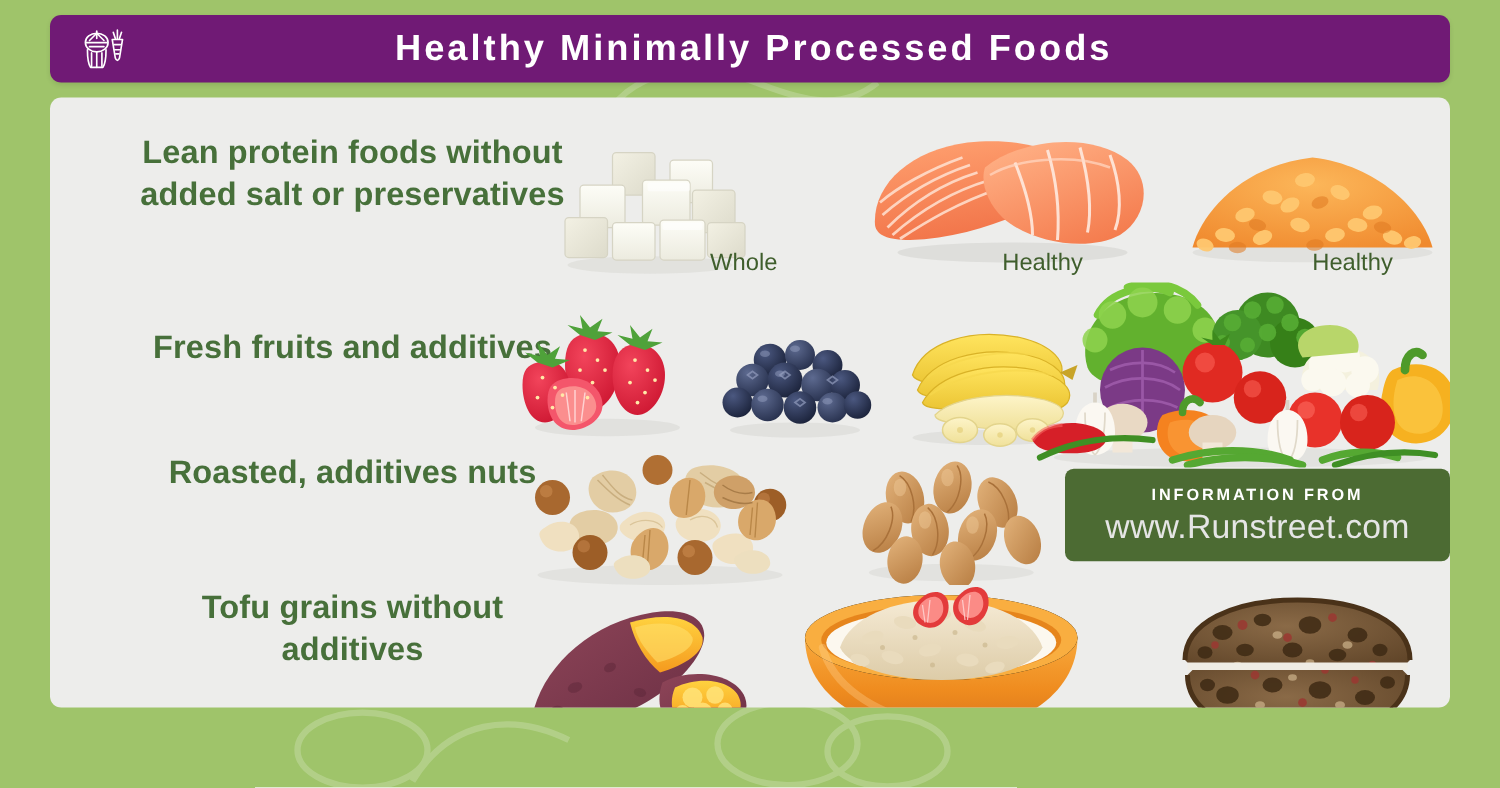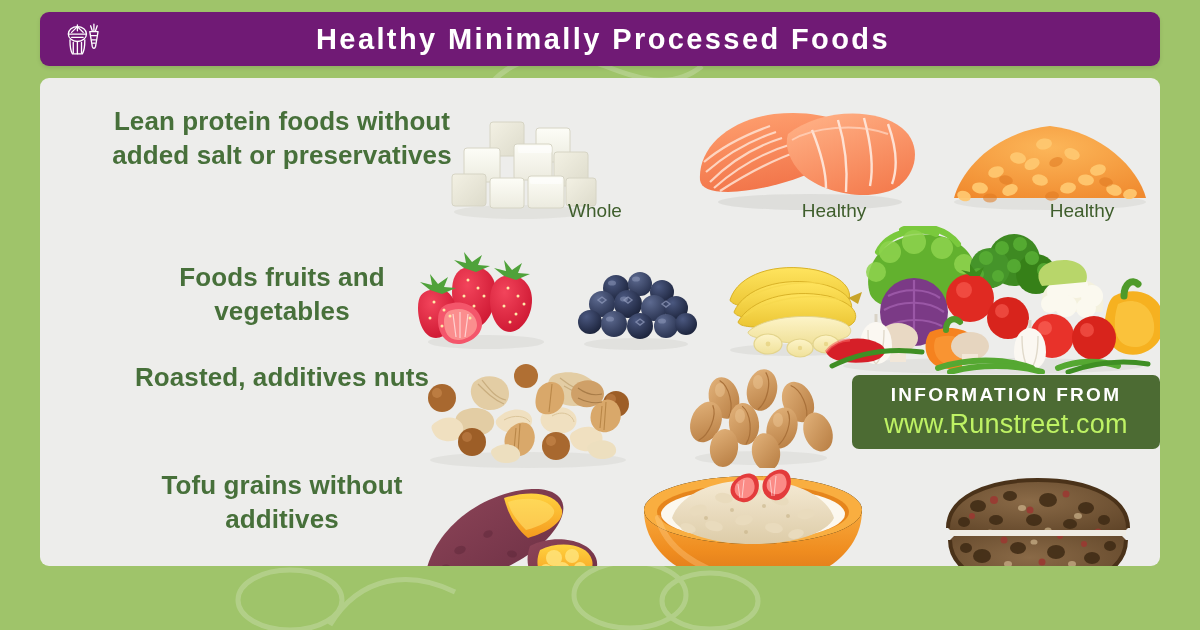--- a/index.html
+++ b/index.html
@@ -73,27 +73,27 @@
     position: absolute;
     left: 812px; top: 297px;
     width: 308px; height: 74px;
     background: #4c6b33;
     border-radius: 7px;
     display: flex; flex-direction: column;
     align-items: center; justify-content: center;
   }
   #info-kicker {
     color: #ffffff;
-    font-size: 19px;
+    font-size: 13px;
     letter-spacing: 2.3px;
     font-weight: 600;
     margin-bottom: 3px;
   }
   #info-url {
-    color: #bef264;
+    color: #e5e5e5;
     font-size: 27px;
     letter-spacing: .2px;
   }
 </style>
 </head>
 <body>
 
 <div id="poster">
 
   <svg class="watermark" style="left:470px;top:48px;" width="240" height="60" viewBox="0 0 240 60">
@@ -230,21 +230,21 @@
           <ellipse cx="66" cy="70" rx="7" ry="4.6" transform="rotate(14 66 70)"></ellipse>
           <ellipse cx="116" cy="52" rx="7" ry="4.6" transform="rotate(-20 116 52)"></ellipse>
           <ellipse cx="166" cy="72" rx="7" ry="4.6" transform="rotate(10 166 72)"></ellipse>
           <ellipse cx="50" cy="88" rx="7" ry="4.6"></ellipse>
           <ellipse cx="112" cy="86" rx="7" ry="4.6" transform="rotate(-6 112 86)"></ellipse>
         </g>
       </svg>
     </div>
     <div class="caption" style="left:962px; top:122px;">Healthy</div>
 
-    <div class="row-label" style="left:72px; top:182px; width:340px;">Foods fruits and vegetables</div>
+    <div class="row-label" style="left:72px; top:182px; width:340px;">Fresh fruits and additives</div>
 
     <div class="fig" style="left:372px; top:172px;">
       <svg width="150" height="100" viewBox="0 0 150 100">
         <defs>
           <radialGradient id="strw" cx="0.35" cy="0.3" r="0.8">
             <stop offset="0" stop-color="#f2445b"></stop>
               <stop offset="1" stop-color="#cc1530"></stop>
           </radialGradient>
         </defs>
         <ellipse cx="74" cy="92" rx="58" ry="7" fill="#d5d5d1" opacity=".5"></ellipse>

